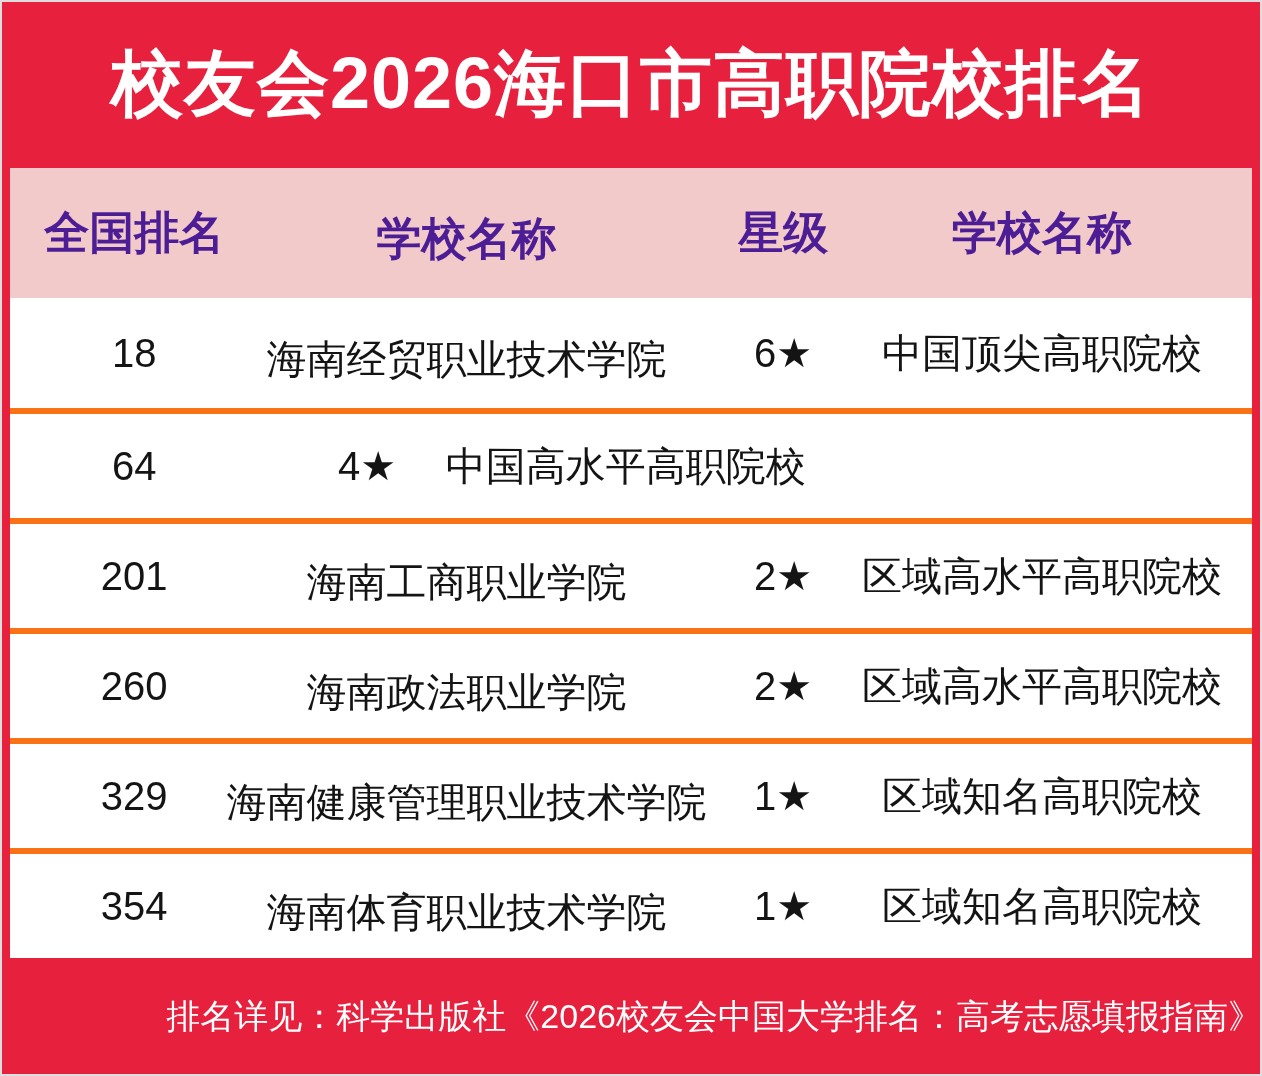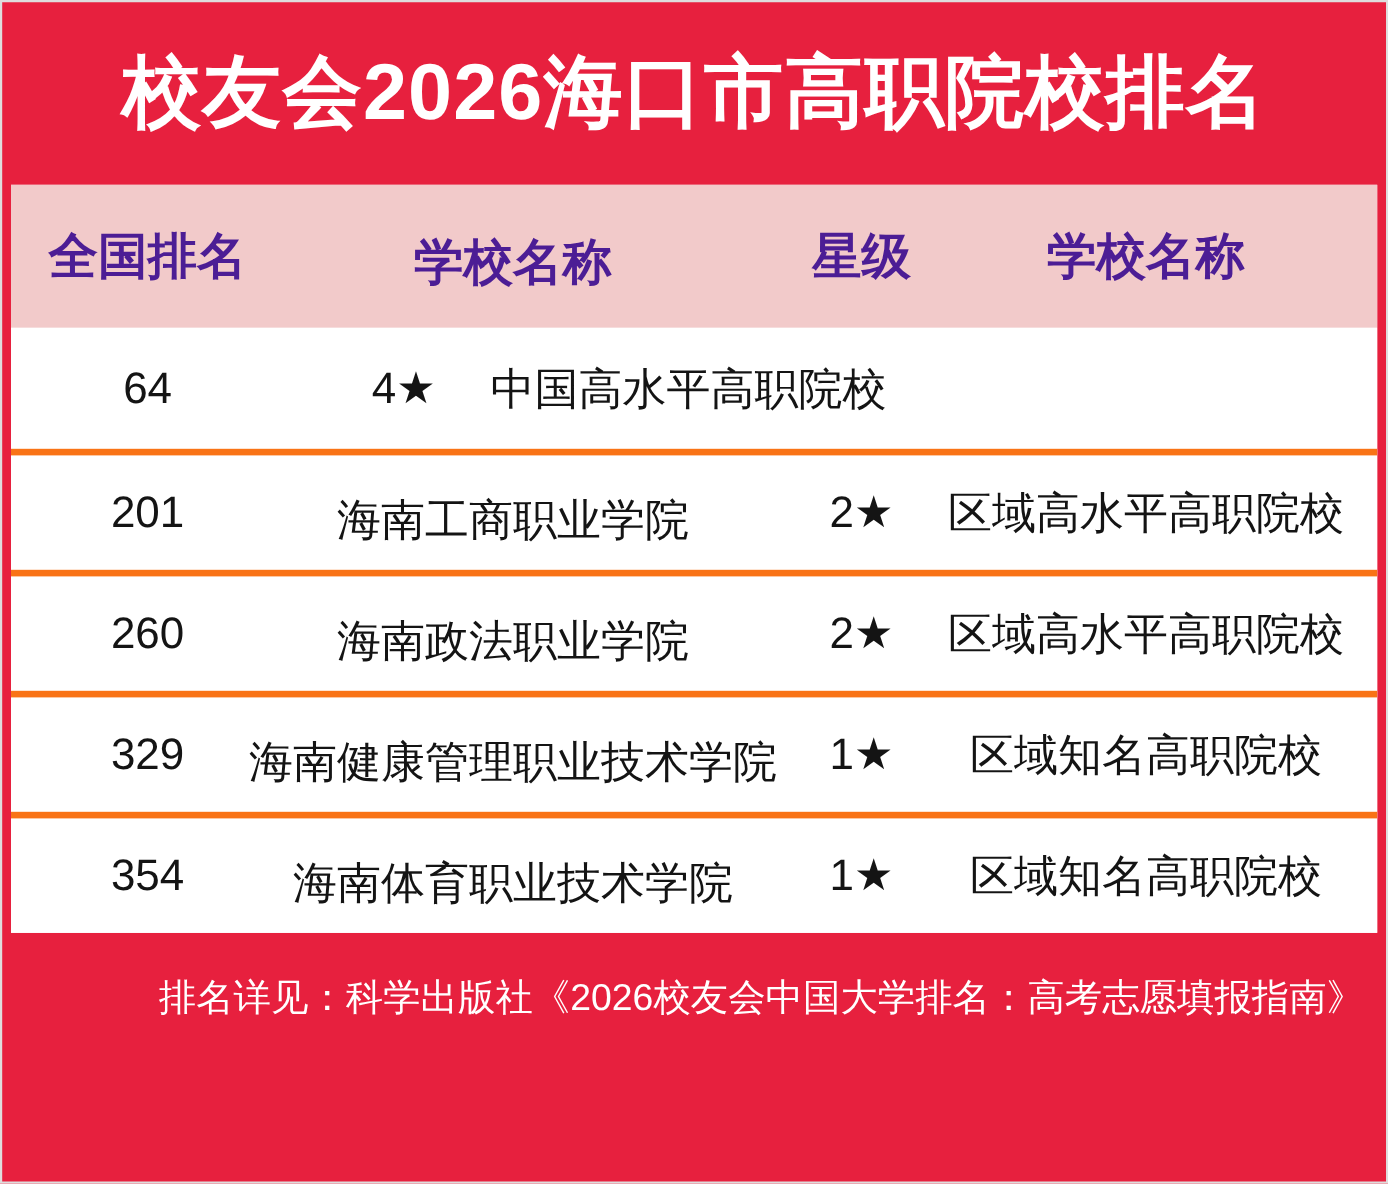--- a/index.html
+++ b/index.html
@@ -58,21 +58,20 @@
   }
   .col-rank   { width: 20%; }
   .col-school { width: 33.5%; margin-top: 12px; }
   .col-stars  { width: 17.5%; }
   .col-level  { width: 29%; padding-right: 60px; box-sizing: border-box; }
   .footer-bar {
     height: 118px;
     display: flex;
     align-items: center;
     justify-content: flex-end;
-    padding-right: 22px;
     box-sizing: border-box;
   }
   .footer-note {
     color: #ffffff;
     font-size: 34px;
     white-space: nowrap;
   }
 </style>
 </head>
 <body>
@@ -83,20 +82,26 @@
 
 <div class="rank-table">
 
   <div class="thead">
     <div class="cell col-rank">全国排名</div>
     <div class="cell col-school">学校名称</div>
     <div class="cell col-stars">星级</div>
     <div class="cell col-level">学校名称</div>
   </div>
 
+  <div class="trow">
+    <div class="cell col-rank">18</div>
+    <div class="cell col-school">海南经贸职业技术学院</div>
+    <div class="cell col-stars">6★</div>
+    <div class="cell col-level">中国顶尖高职院校</div>
+  </div>
 
   <div class="trow">
     <div class="cell col-rank">64</div>
     <div class="cell col-stars">4★</div>
     <div class="cell col-level">中国高水平高职院校</div>
   </div>
 
   <div class="trow">
     <div class="cell col-rank">201</div>
     <div class="cell col-school">海南工商职业学院</div>

